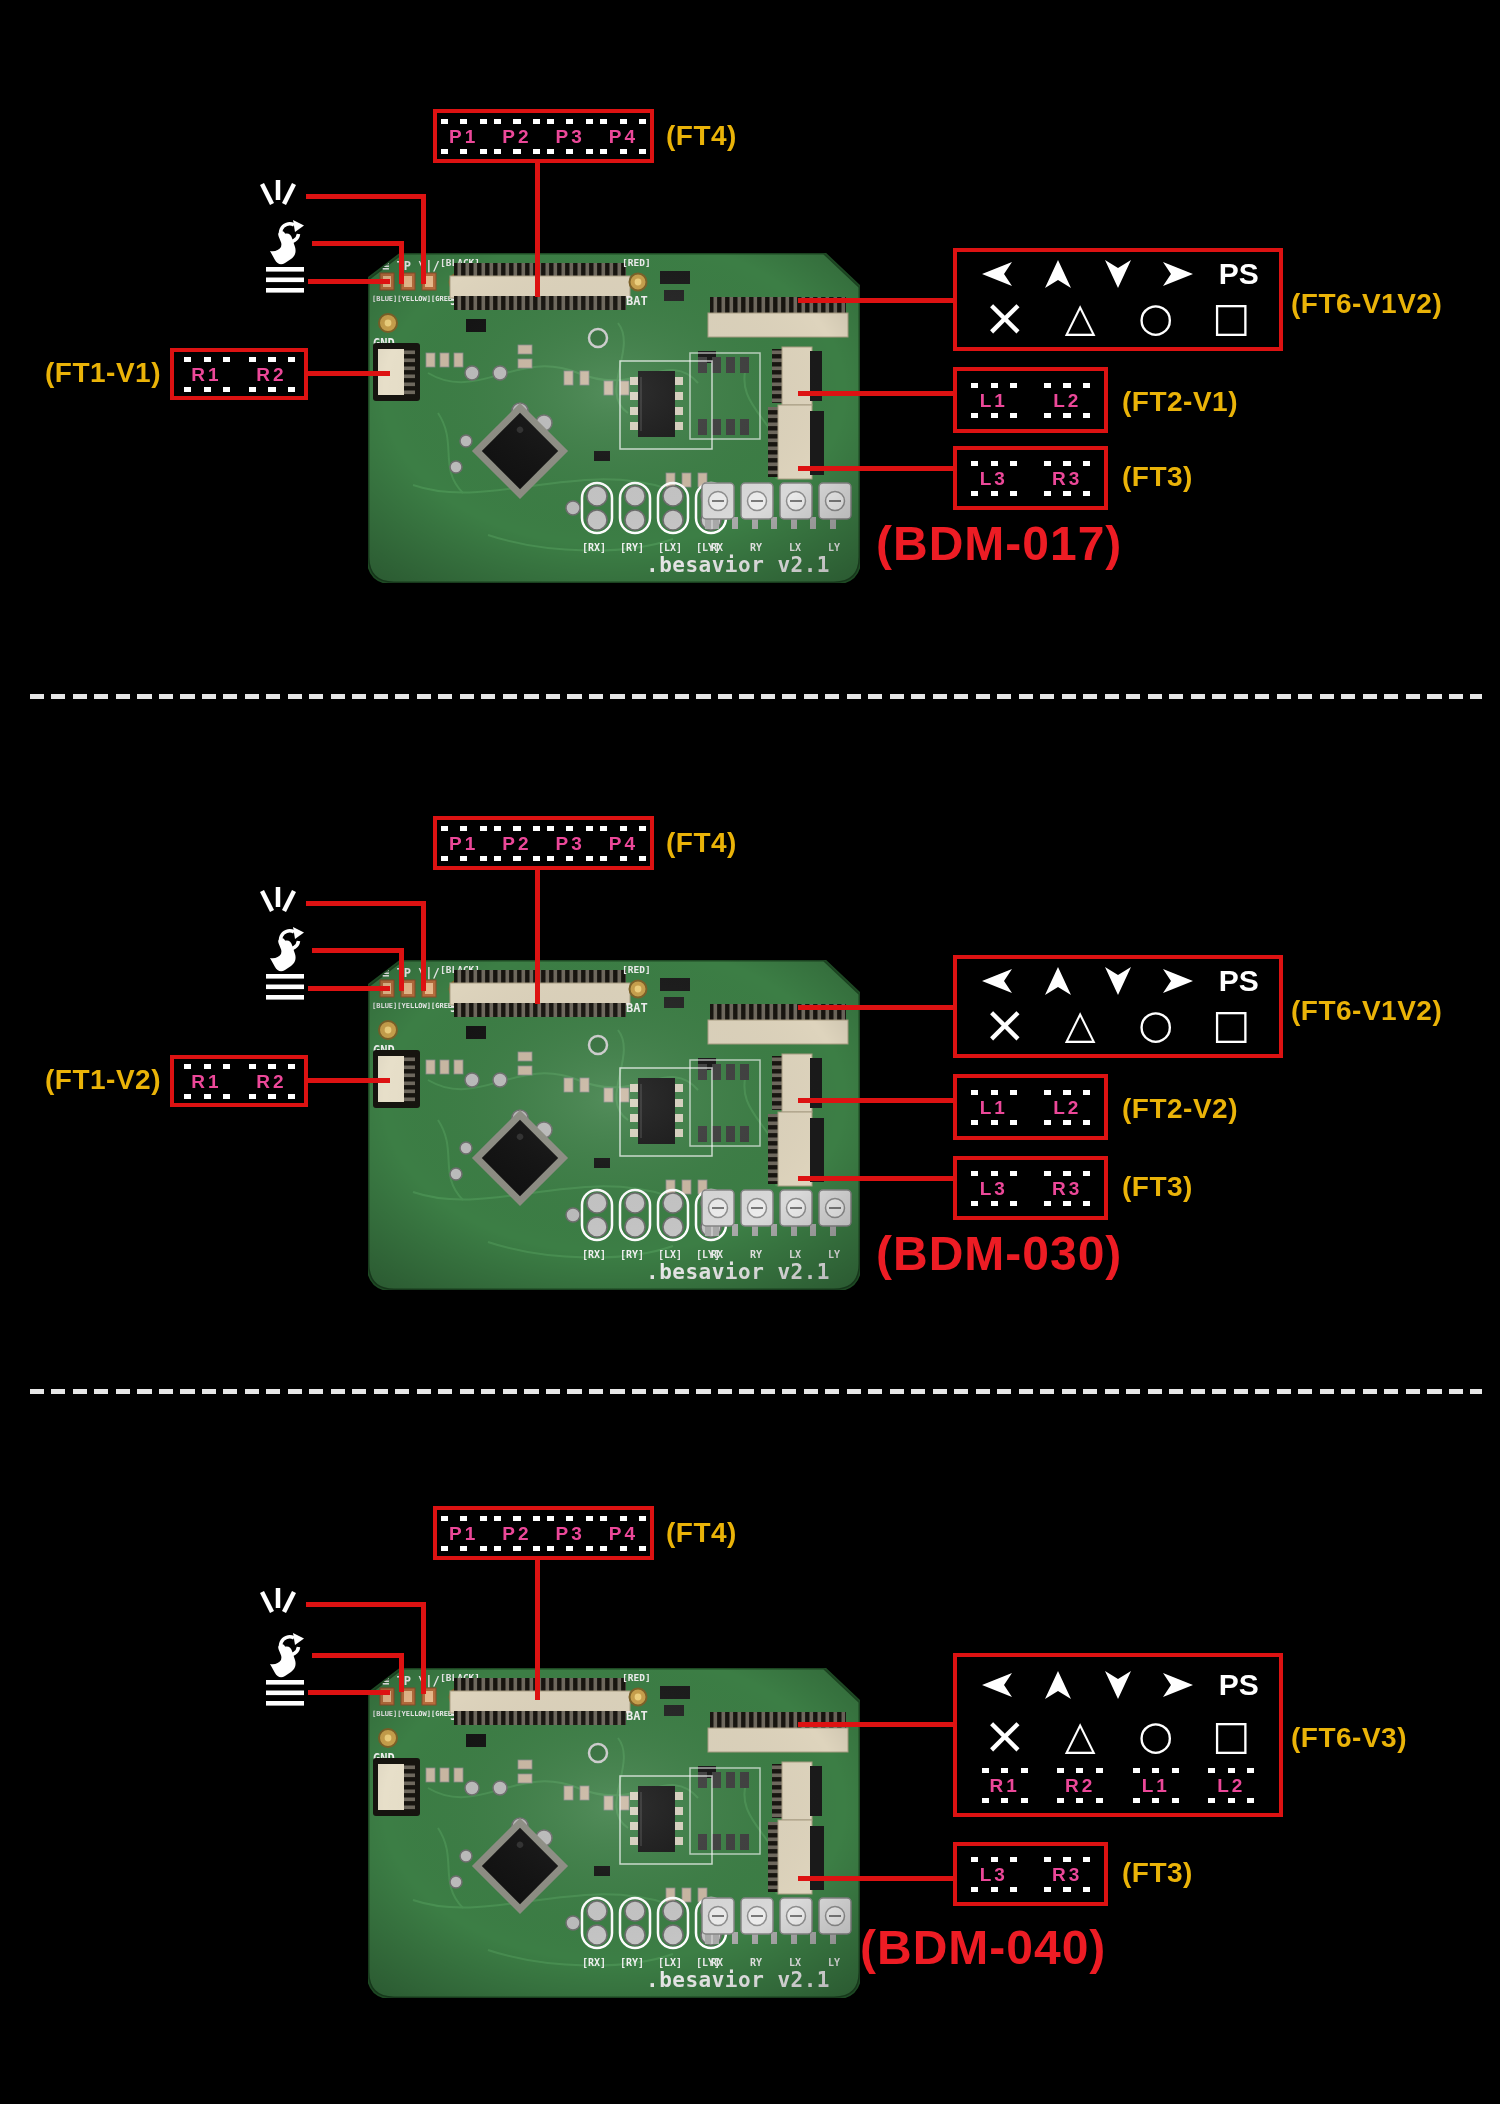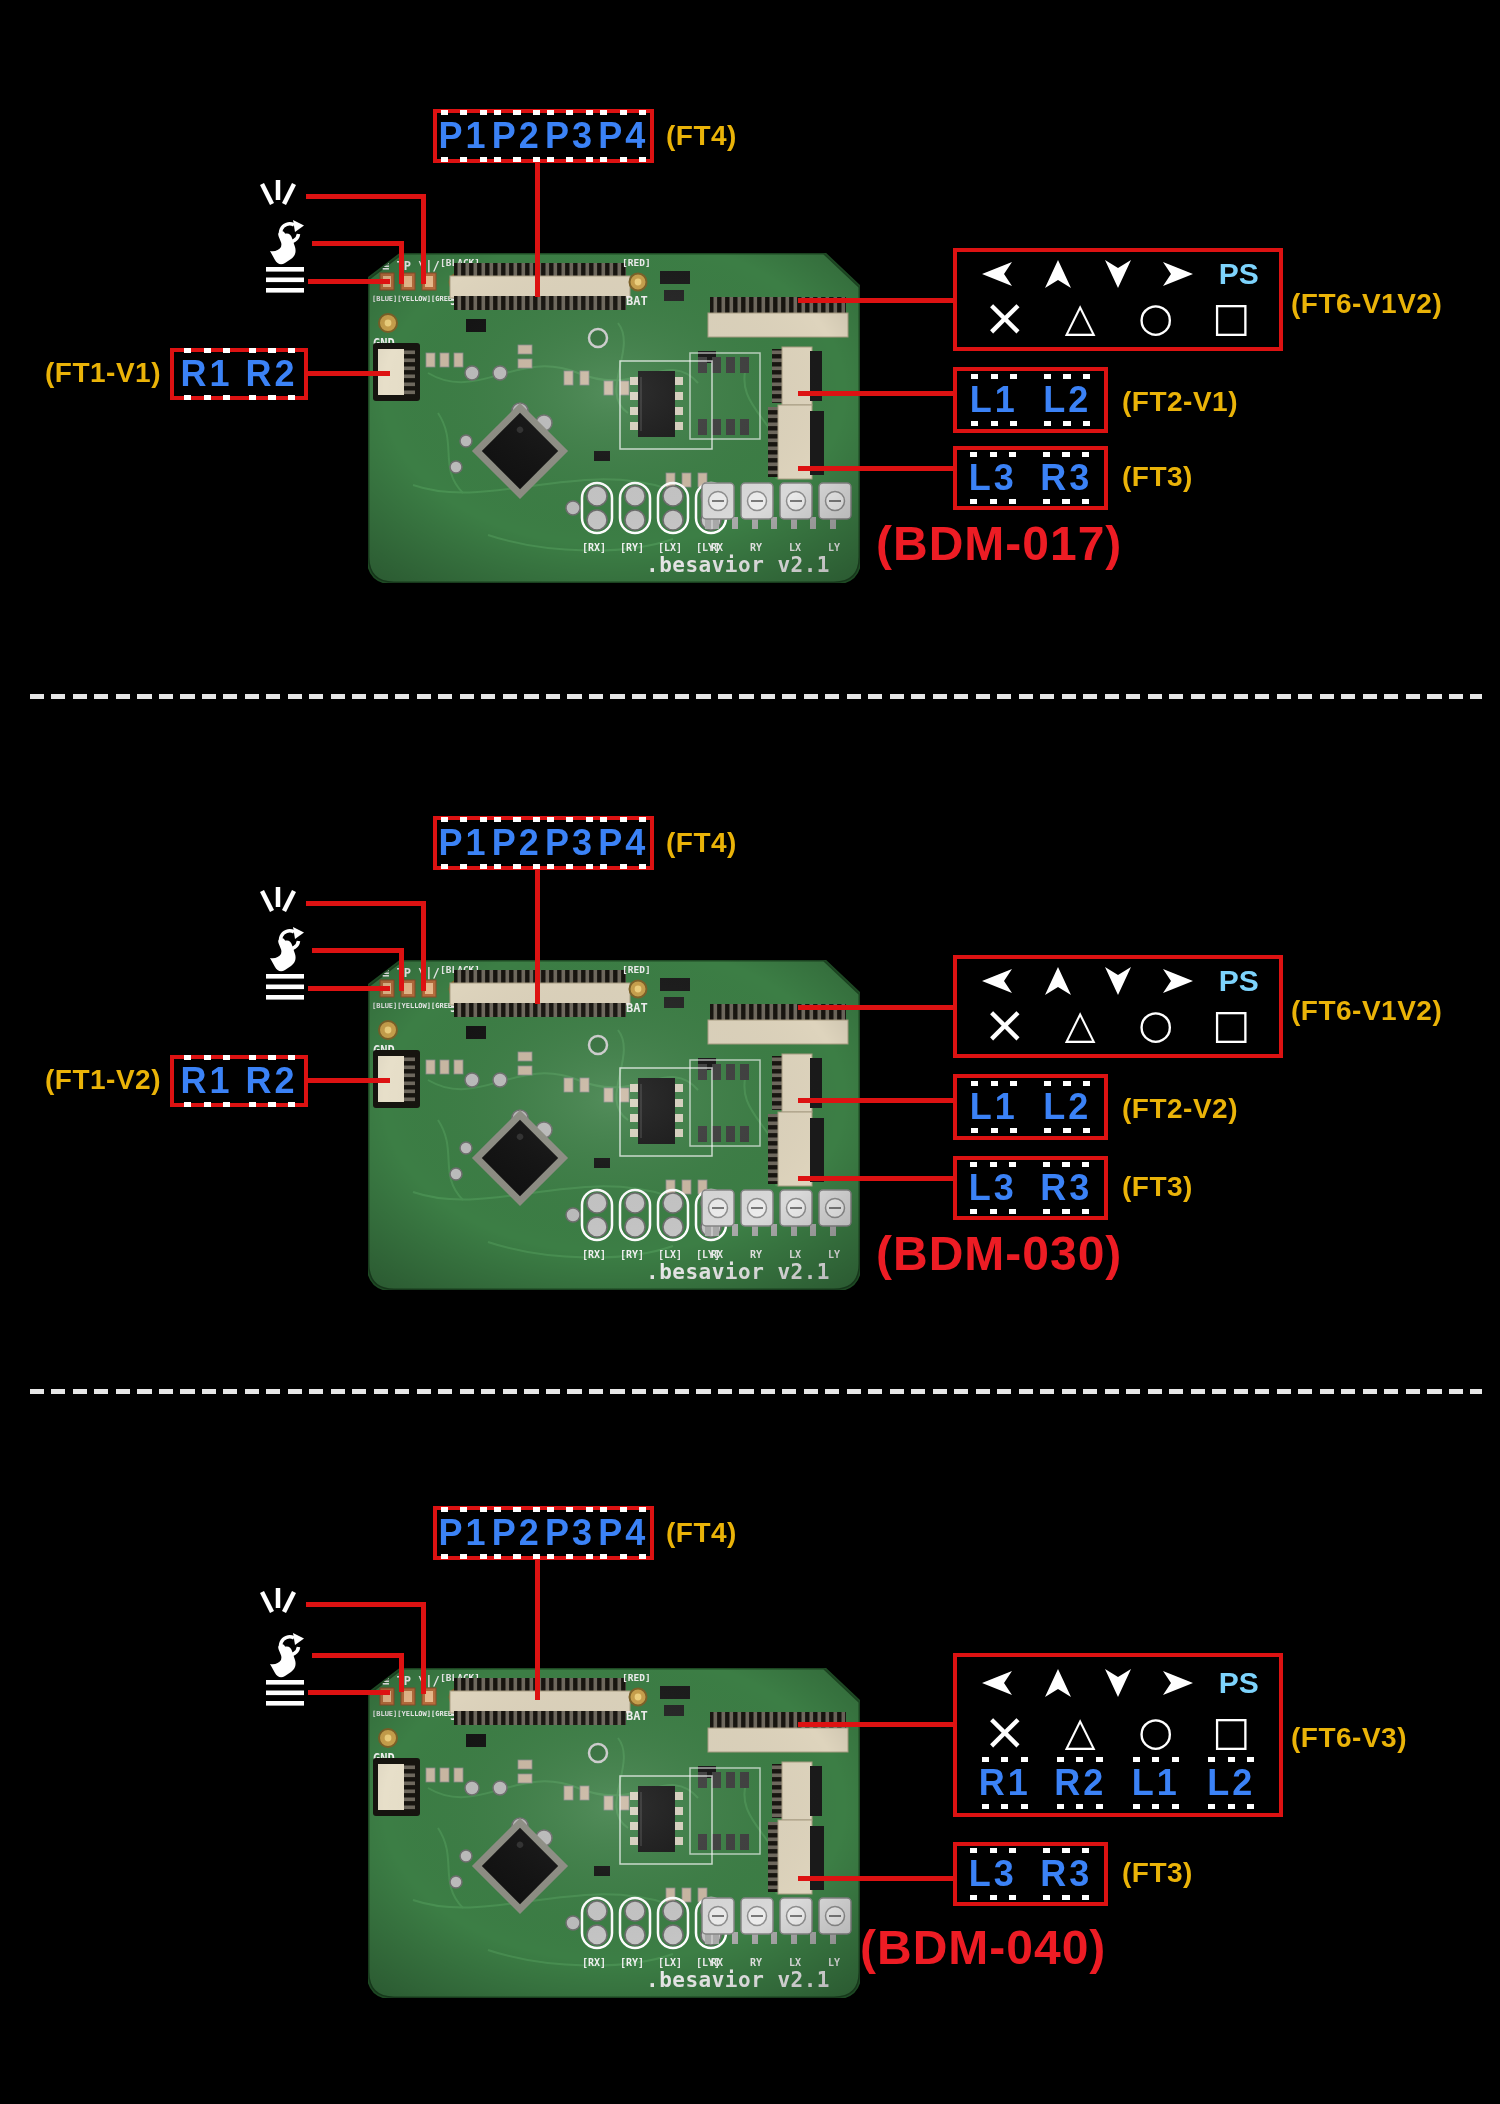--- a/index.html
+++ b/index.html
@@ -11,27 +11,27 @@
   .hline{position:absolute;height:5px;background:var(--red);z-index:6;}
   .vline{position:absolute;width:5px;background:var(--red);z-index:6;}
   .redbox{position:absolute;border:4px solid var(--red);box-sizing:border-box;z-index:7;
           display:flex;align-items:center;justify-content:space-around;background:rgba(0,0,0,.25);}
   .ftlabel{position:absolute;color:#eab308;font-weight:bold;font-size:28px;letter-spacing:.5px;z-index:7;white-space:nowrap;}
   .model{position:absolute;color:var(--model-red);font-weight:bold;font-size:48px;letter-spacing:1px;z-index:7;white-space:nowrap;}
   
   .pin{display:flex;flex-direction:column;align-items:center;gap:3px;}
   .pin::before,.pin::after{content:"";width:46px;height:5px;
       background:repeating-linear-gradient(90deg,#fff 0 7px,transparent 7px 19.5px);}
-  .pin span{font-weight:bold;font-size:36px;color:#3b82f6;letter-spacing:3px;line-height:1;}
+  .pin span{font-weight:bold;font-size:19px;color:#ec4899;letter-spacing:3px;line-height:1;}
   
   .ft6{flex-direction:column;justify-content:space-evenly;align-items:stretch;padding:4px 10px;}
   .ft6 .row{display:grid;align-items:center;justify-items:center;flex:1;}
   .ft6 .row.c5{grid-template-columns:repeat(5,1fr);}
   .ft6 .row.c4{grid-template-columns:repeat(4,1fr);}
-  .ps{color:#7dd3fc;font-weight:bold;font-size:30px;}
+  .ps{color:#ffffff;font-weight:bold;font-size:30px;}
   .shape{font-family:"DejaVu Sans",sans-serif;color:#fff;font-size:40px;line-height:1;font-weight:400;}
   .shape.x{font-size:52px;}
   .dpad svg{display:block;}
   
   .icon{position:absolute;z-index:6;}
   
   .sep{position:absolute;left:30px;width:1452px;height:5px;z-index:3;
        background:repeating-linear-gradient(90deg,#e6e6e6 0 14px,transparent 14px 21.5px);}
   
   .s7{font:700 7px "DejaVu Sans Mono",monospace;fill:#e9e9e9;}

